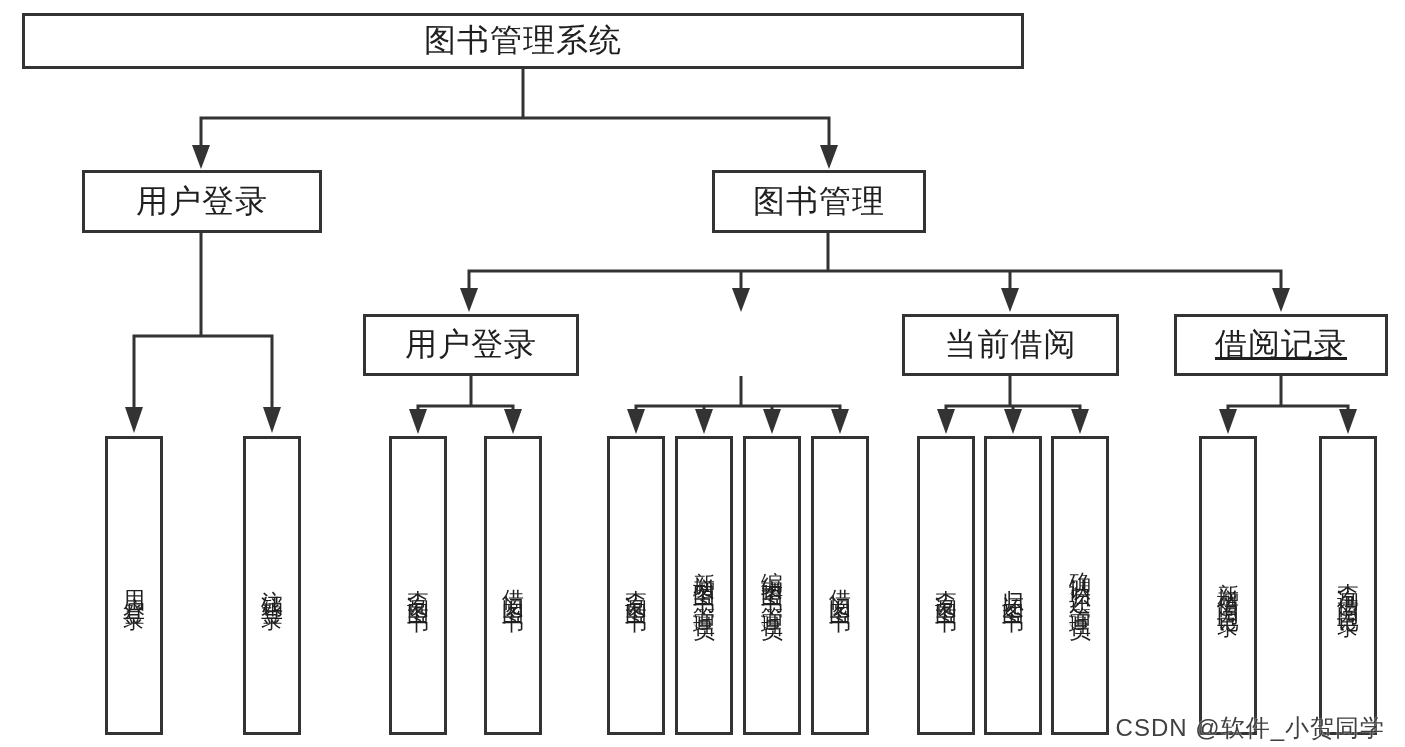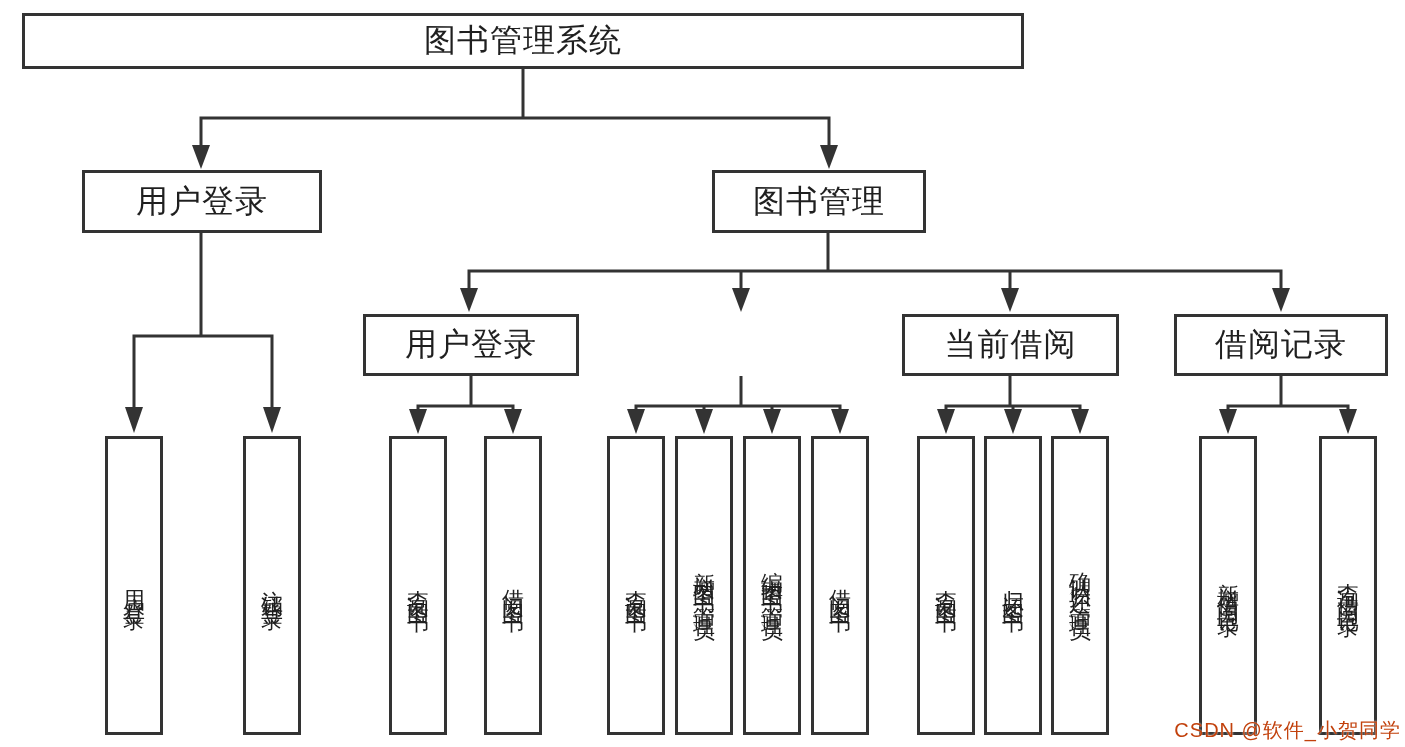--- a/index.html
+++ b/index.html
@@ -18,29 +18,29 @@
     writing-mode:vertical-rl; text-orientation:mixed;
     font-size:22px; letter-spacing:7px; line-height:1.1; white-space:nowrap;
   }
   
   .b-root  { left:22px;  top:13px;  width:1002px; height:56px; }
   .b-login { left:82px;  top:170px; width:240px;  height:63px; }
   .b-mgmt  { left:712px; top:170px; width:214px;  height:63px; }
   .b-sec0  { left:363px; top:314px; width:216px;  height:62px; }
   .b-sec1  { left:634px; top:314px; width:215px;  height:62px; }
   .b-sec2  { left:902px; top:314px; width:217px;  height:62px; }
-  .b-sec3  { left:1174px;top:314px; width:214px;  height:62px; }
+  .b-sec3  { left:1174px;top:314px; width:214px;  height:62px;text-decoration:underline; }
   .leaf    { top:436px; width:58px; height:299px; }
   .l-1a { left:105px; }  .l-1b { left:243px; }
   .l-2a { left:389px; }  .l-2b { left:484px; }
   .l-3a { left:607px; }  .l-3b { left:675px; } .l-3c { left:743px; } .l-3d { left:811px; }
   .l-4a { left:917px; }  .l-4b { left:984px; } .l-4c { left:1051px; }
   .l-5a { left:1199px; } .l-5b { left:1319px; }
   .watermark {
-    position:absolute; right:4px; bottom:3px; font-size:20px; color:#c2410c;
+    position:absolute; right:20px; bottom:3px; font-size:24px; color:#404040;
     letter-spacing:1px; white-space:nowrap; text-shadow:0 0 2px #ffffff;
   }
 </style>
 </head>
 <body>
 
 <div class="canvas">
 
   <svg class="connectors" viewBox="0 0 1405 747" xmlns="http://www.w3.org/2000/svg">
     <g stroke="#333333" stroke-width="3" fill="none">

